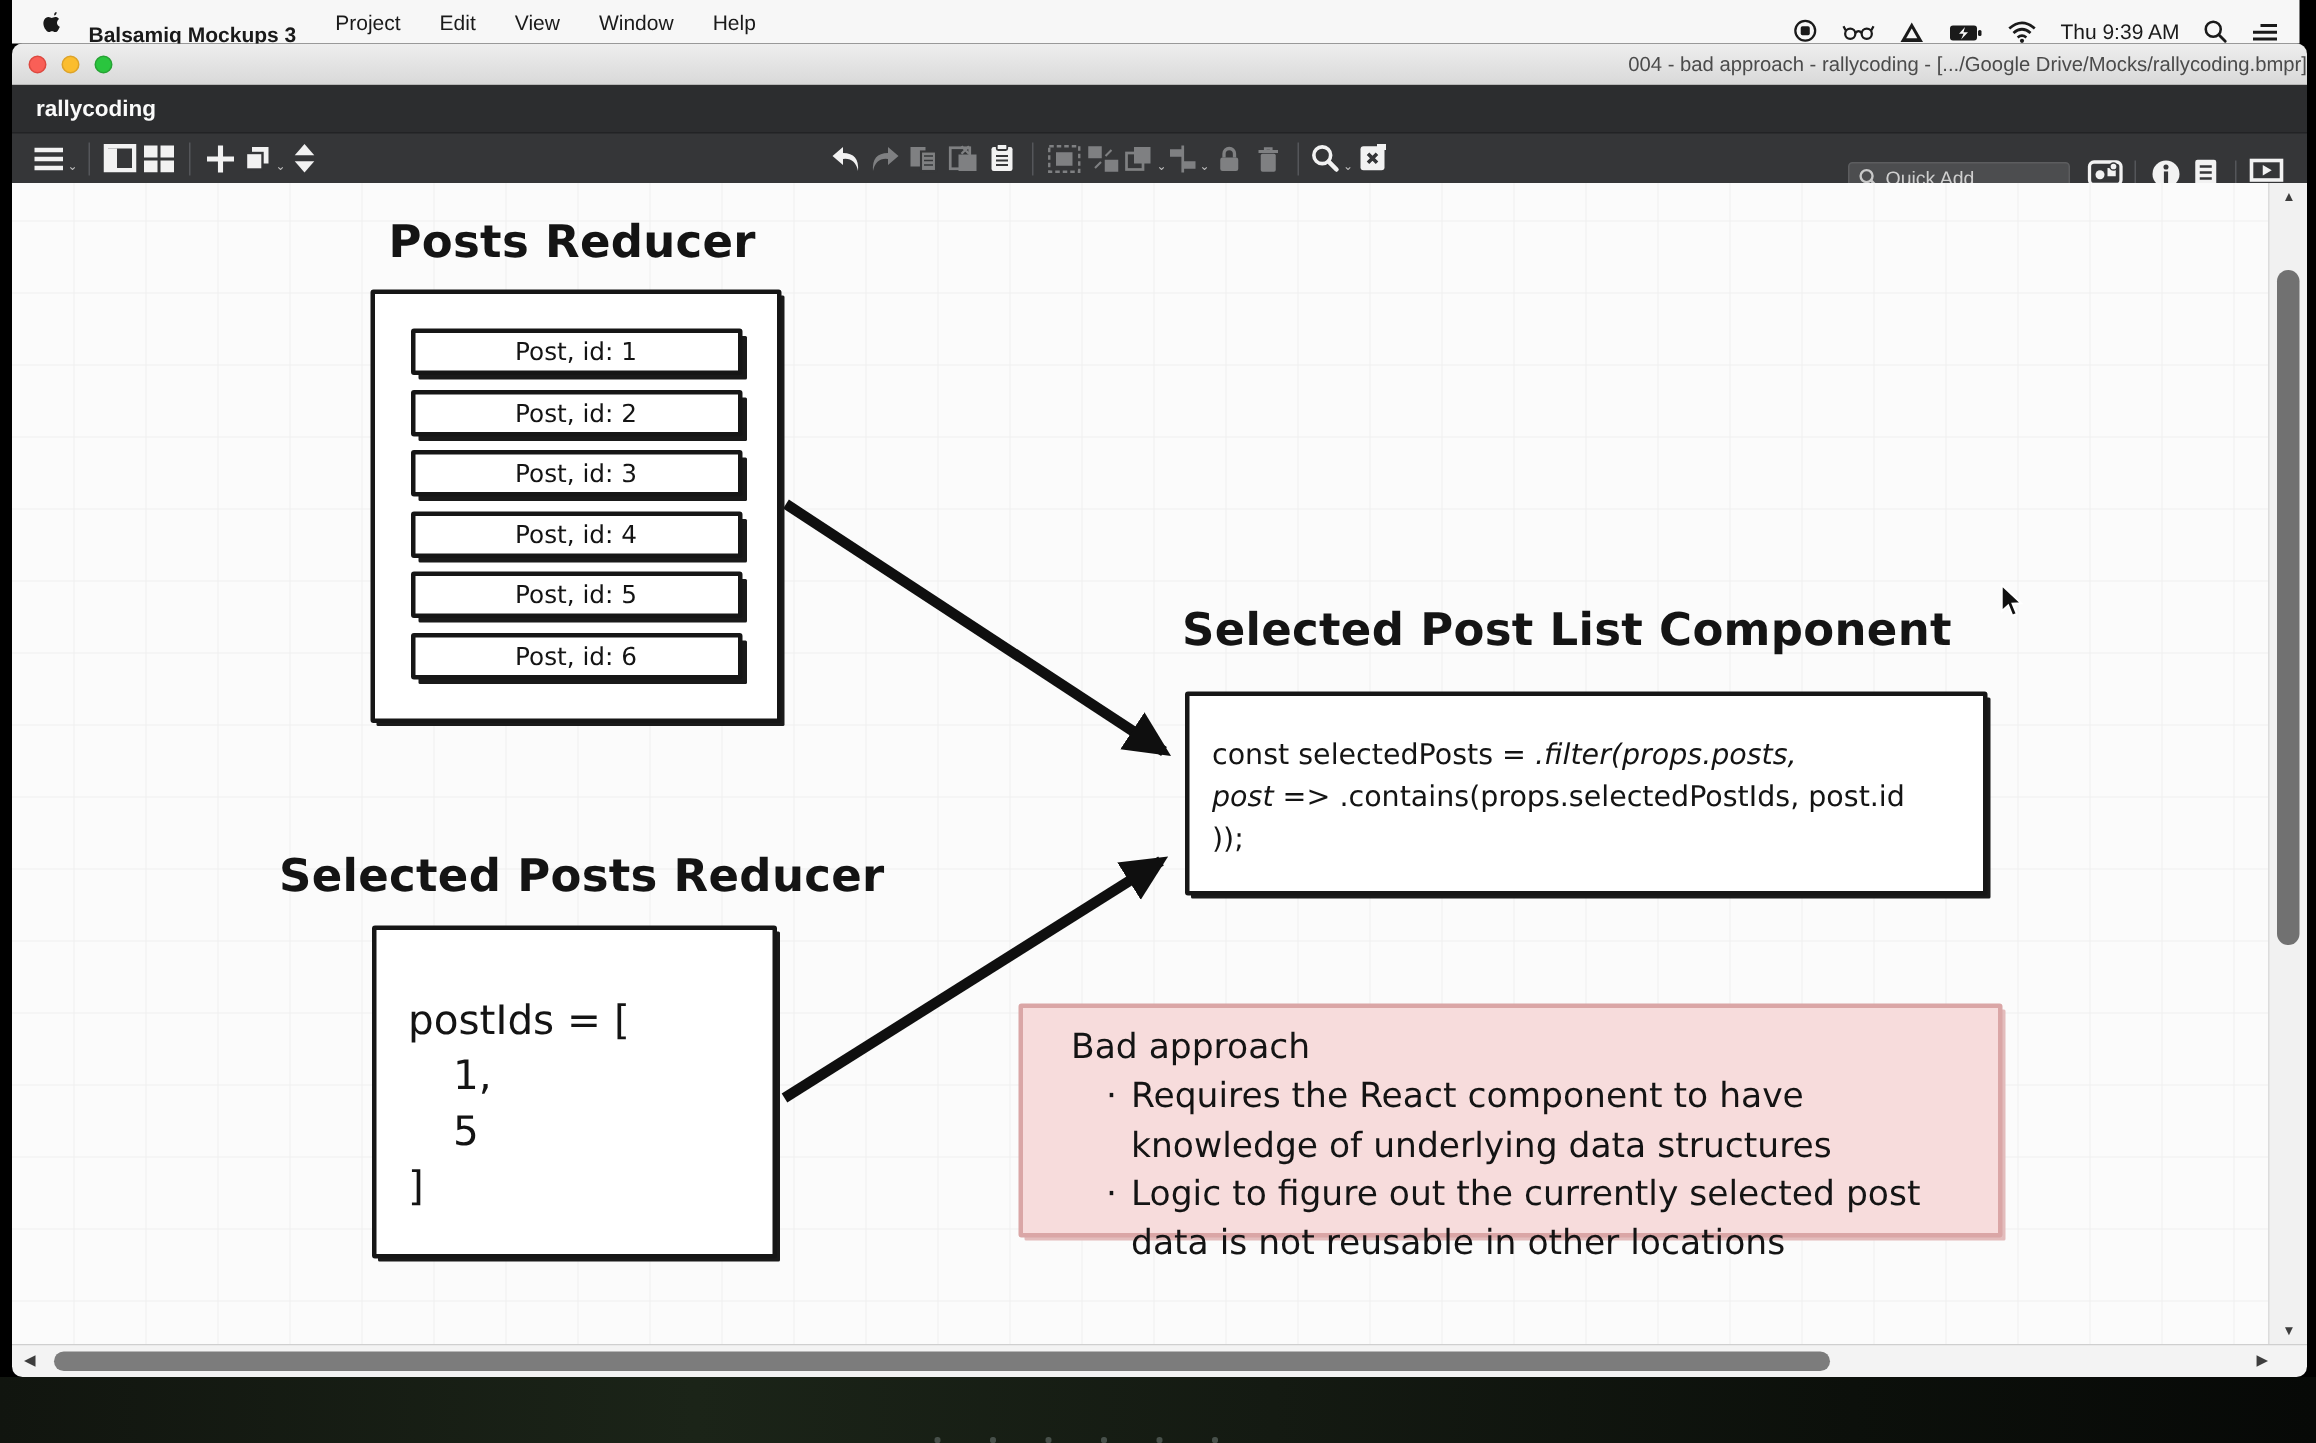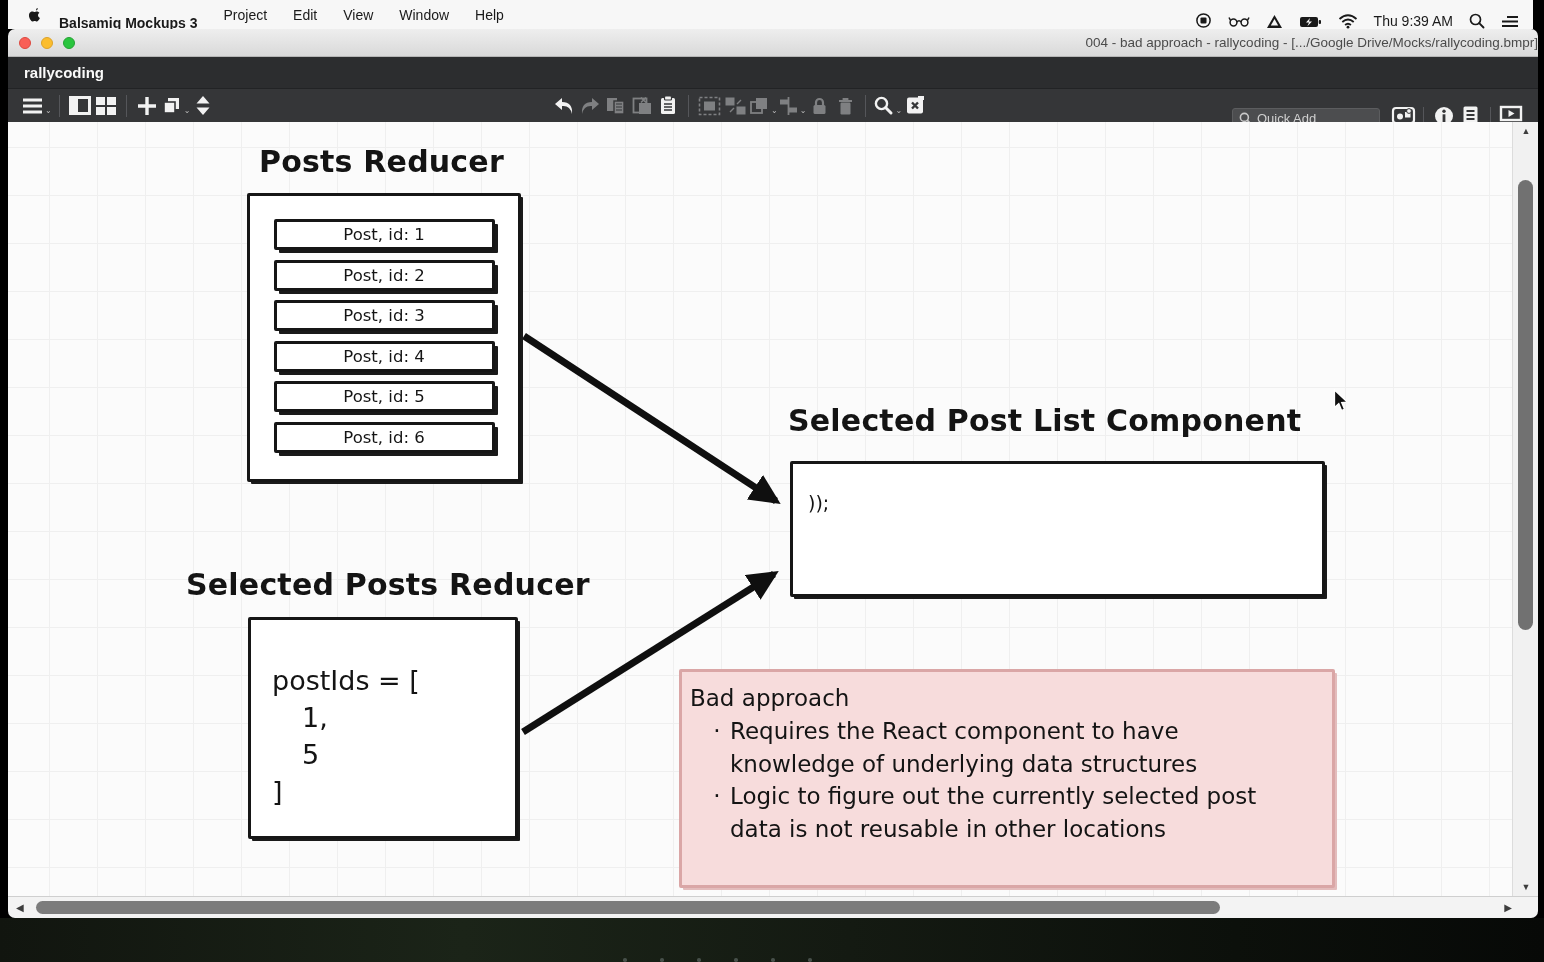--- a/index.html
+++ b/index.html
@@ -55,23 +55,23 @@
   .sketch { font-family:"DejaVu Sans", sans-serif; color:#141414; }
   .sk-title { position:absolute; font-size:30px; font-weight:bold; letter-spacing:0.2px; white-space:nowrap; }
   .sk-box { position:absolute; background:#fff; border:3px solid #161616; border-radius:2px;
     box-shadow:3px 3px 0 -1px #1a1a1a; }
   .post-item { width:221px; height:31px; margin:0 auto 9.5px auto; background:#fff;
     border:3px solid #161616; border-radius:2px; box-shadow:4px 4px 0 -1px #1a1a1a;
     display:flex; align-items:center; justify-content:center; font-size:16.5px; }
   .code { font-size:19px; line-height:28px; white-space:nowrap; padding:25px 0 0 15px; }
   .code .it { font-style:italic; }
   .postids { font-size:27px; line-height:37px; padding:42px 0 0 21px; }
-  .badbox { position:absolute; left:679px; top:669px; width:656px; height:219px;
+  .badbox { position:absolute; left:679px; top:669px; width:656px; height:156px;
     background:#f7dcdc; border:3px solid #daa6a6; border-radius:2px;
-    box-shadow:3px 3px 0 -1px #e3bcbc; padding:13px 8px; }
+    box-shadow:3px 3px 0 -1px #e3bcbc; padding:13px 32px; }
   .badbox .bb-head { font-size:23px; }
   .badbox ul { list-style:none; margin-top:4px; }
   .badbox li { display:flex; font-size:23px; line-height:32.5px; }
   .badbox .bullet { width:26px; text-align:center; margin-left:14px; flex:0 0 auto; }
   .badbox .btext { width:548px; }
 
   
   .vscroll { position:absolute; left:1512px; top:122px; width:26px; height:774px;
     background:#f1f1f1; border-left:1px solid #dcdcdc; }
   .vthumb { position:absolute; left:5px; top:58px; width:15px; height:450px;
@@ -364,20 +364,22 @@
     <div class="post-item sketch">Post, id: 1</div>
     <div class="post-item sketch">Post, id: 2</div>
     <div class="post-item sketch">Post, id: 3</div>
     <div class="post-item sketch">Post, id: 4</div>
     <div class="post-item sketch">Post, id: 5</div>
     <div class="post-item sketch">Post, id: 6</div>
   </div>
 
   <div class="sk-title sketch" style="left:780px; top:281px;">Selected Post List Component</div>
   <div class="sk-box code sketch" style="left:782px; top:339px; width:535px; height:136px;">
+    <div><span>const selectedPosts = </span><span class="it">.filter(props.posts,</span></div>
+    <div><span class="it">post =&gt; </span><span>.contains(props.selectedPostIds, post.id</span></div>
     <div><span>));</span></div>
   </div>
 
   <div class="sk-title sketch" style="left:178px; top:445px;">Selected Posts Reducer</div>
   <div class="sk-box postids sketch" style="left:240px; top:495px; width:270px; height:222px;">
     <div>postIds = [</div>
     <div style="margin-left:30px;">1,</div>
     <div style="margin-left:30px;">5</div>
     <div>]</div>
   </div>

